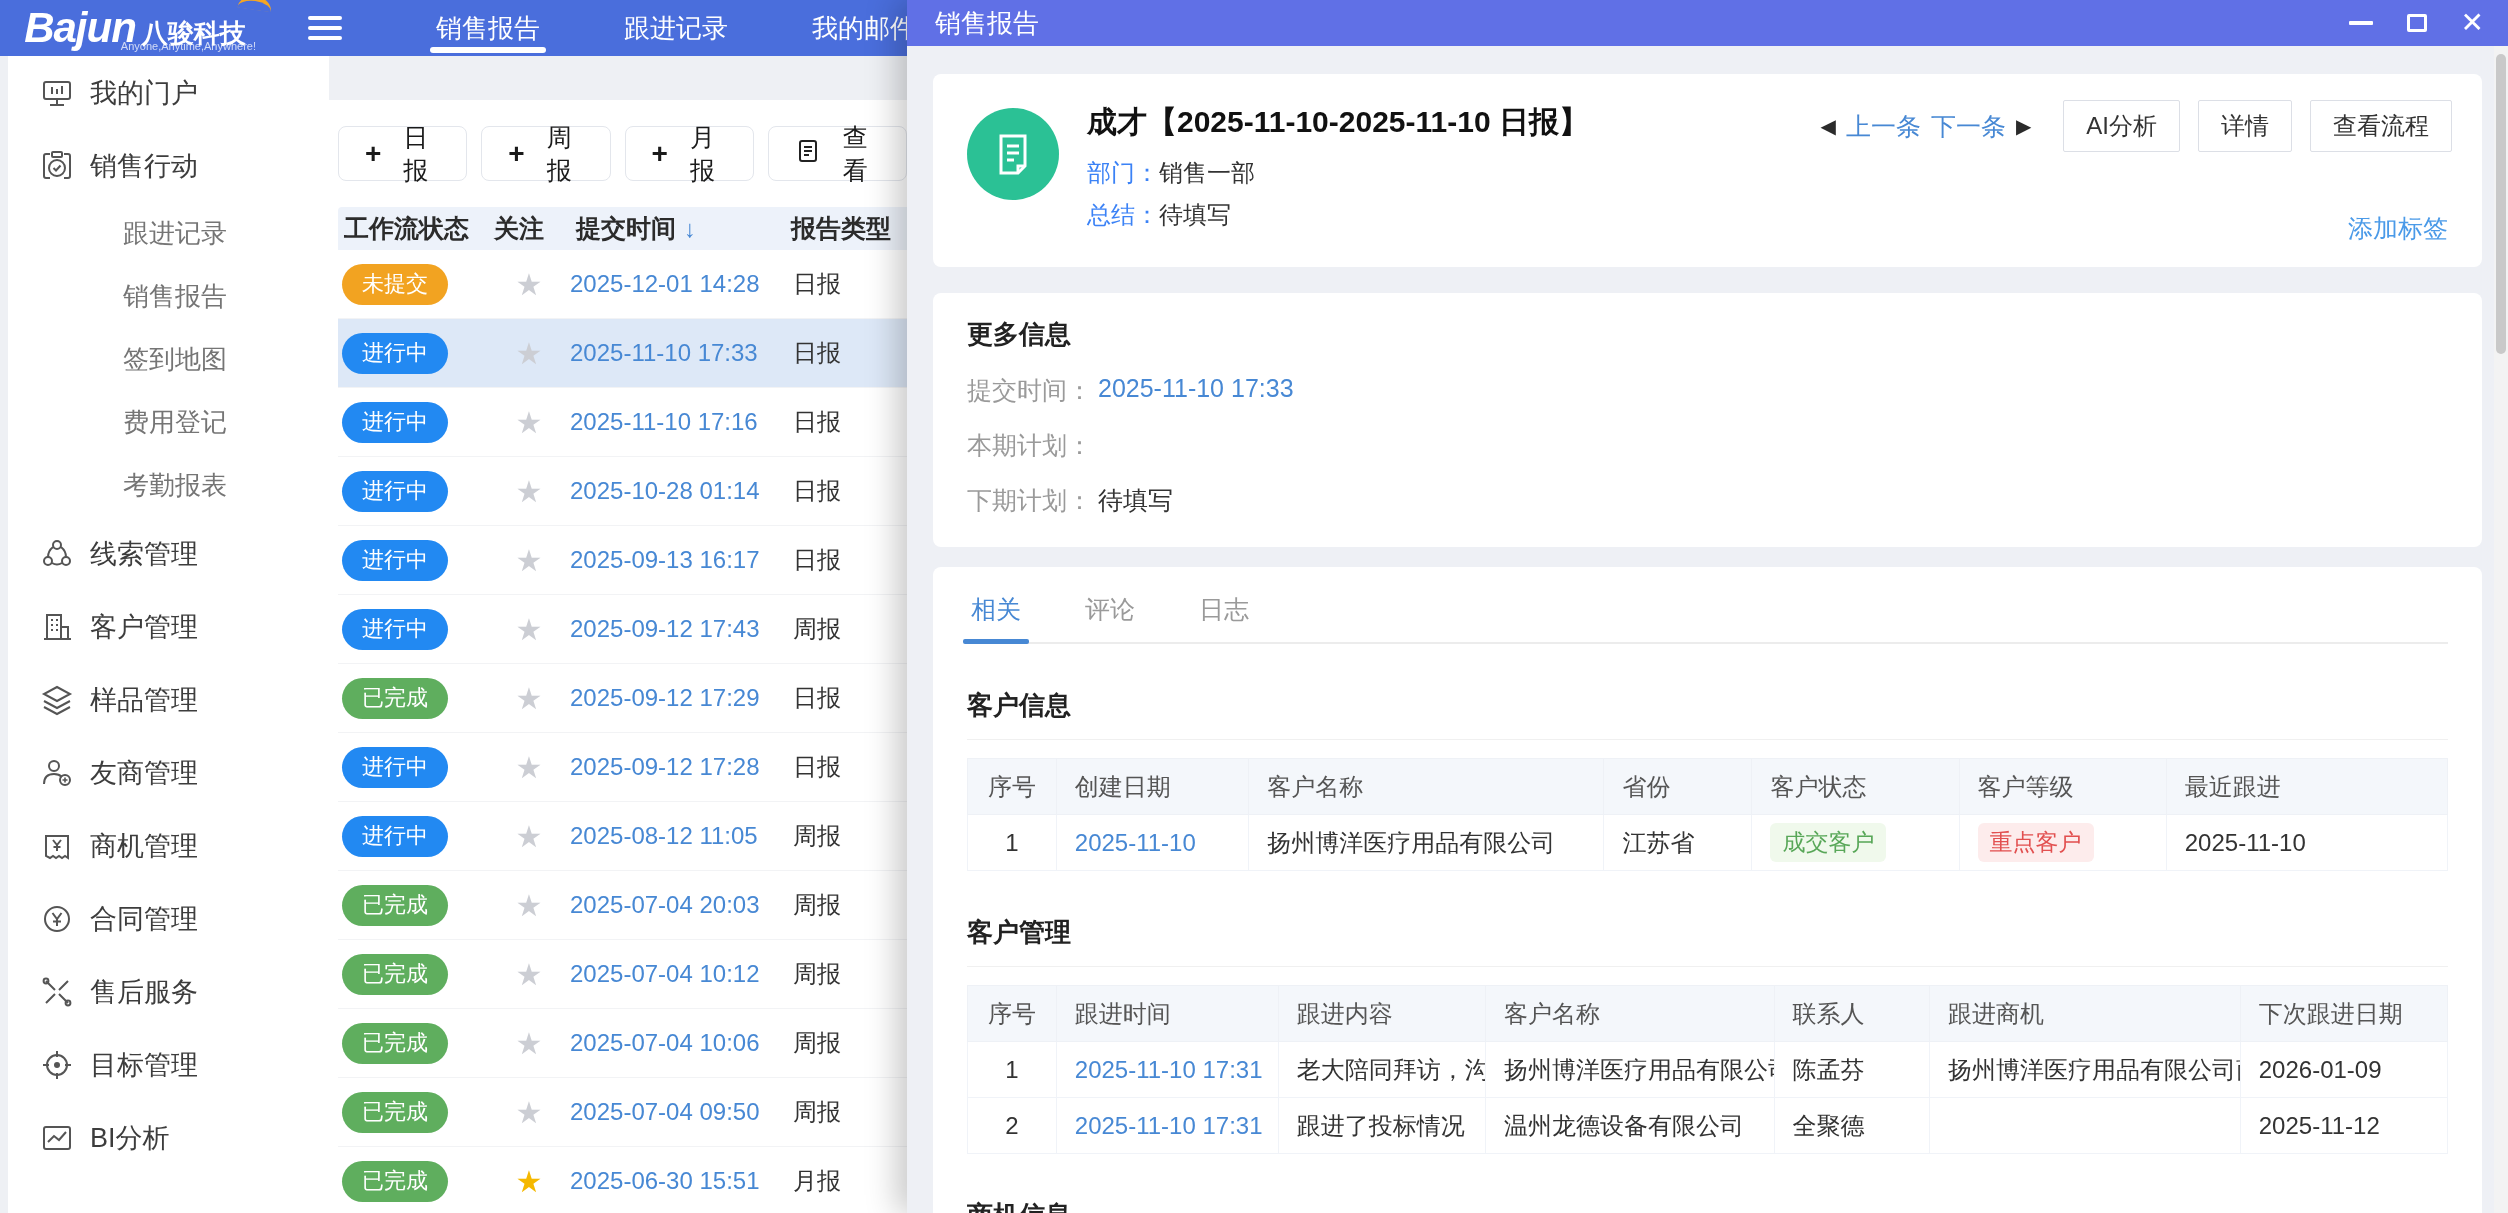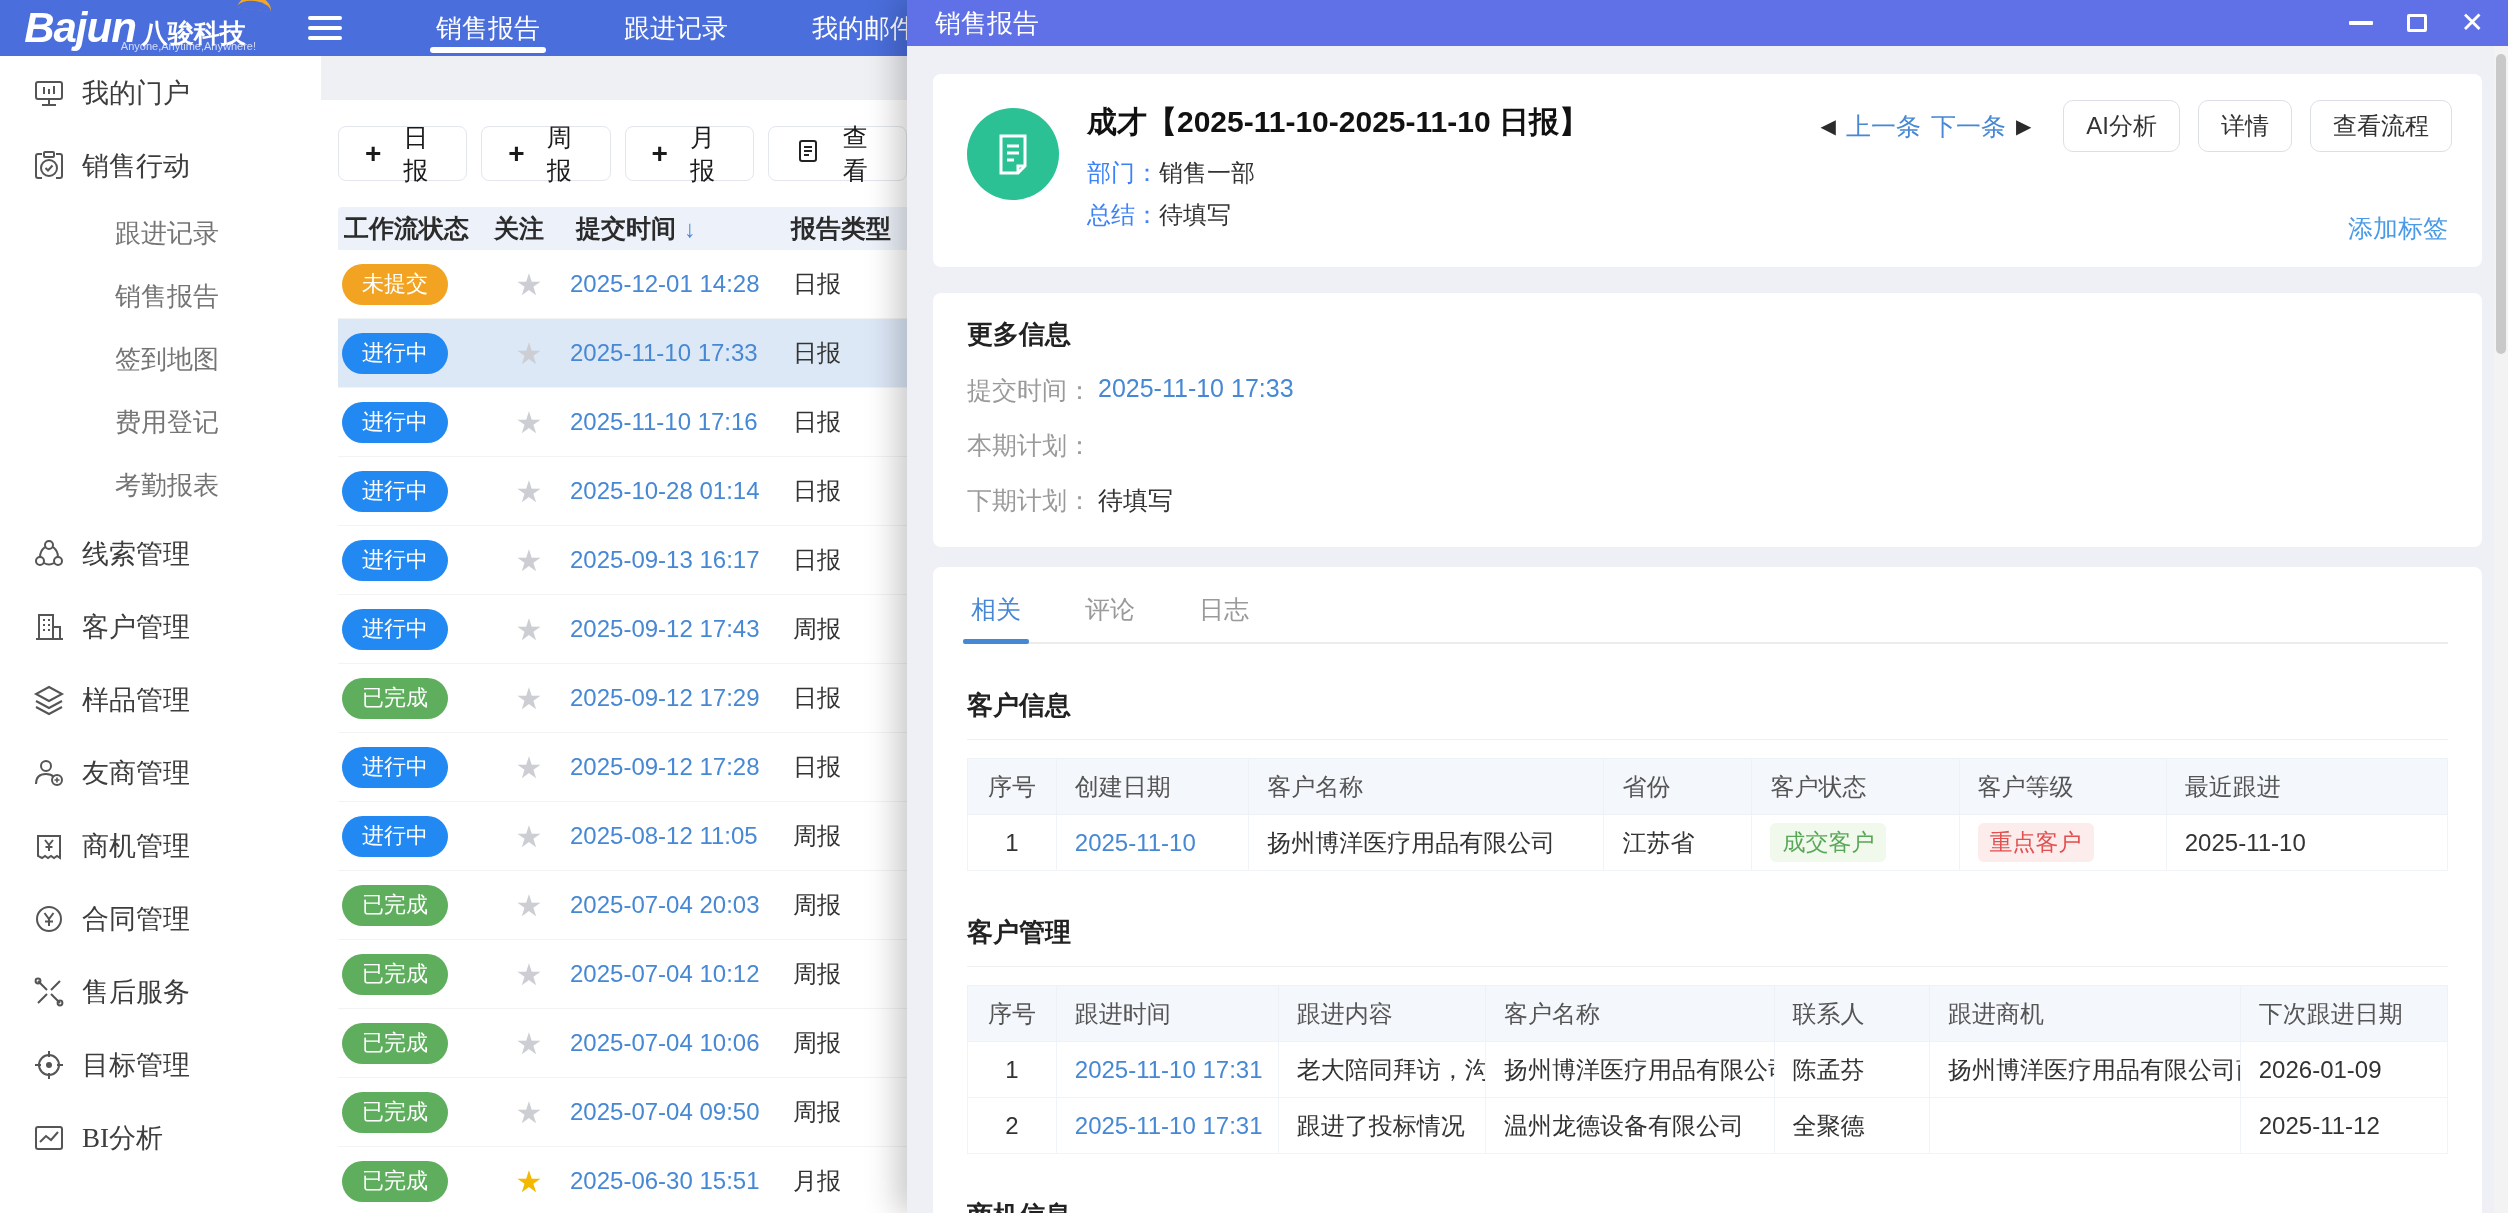--- a/index.html
+++ b/index.html
@@ -16,21 +16,21 @@
   .logo-arc { position:absolute; top:-4px; right:-2px; width:34px; height:14px; border-top:5px solid #f5a623; border-radius:50%/100% 100% 0 0; transform:rotate(8deg); }
   .logo-cn { color:#fff; font-size:26px; font-weight:bold; }
   .logo-tag { position:absolute; bottom:4px; right:14px; color:rgba(255,255,255,.75); font-size:11px; }
   .hamburger { width:70px; display:flex; flex-direction:column; justify-content:center; align-items:center; gap:6px; cursor:pointer; margin-left:20px; }
   .hamburger i { display:block; width:34px; height:4px; background:#fff; border-radius:2px; }
   .nav-tabs { display:flex; align-items:stretch; margin-left:34px; }
   .nav-tab { position:relative; display:flex; align-items:center; padding:0 42px; color:#fff; font-size:26px; cursor:pointer; }
   .nav-tab.active::after { content:""; position:absolute; left:36px; right:36px; bottom:3px; height:6px; background:#fff; border-radius:3px; }
 
   
-  .sidebar { position:absolute; top:56px; left:0; width:321px; bottom:0; background:#fff; overflow:hidden; z-index:1;font-family:Liberation Serif, serif; }
+  .sidebar { position:absolute; top:56px; left:8px; width:321px; bottom:0; background:#fff; overflow:hidden; z-index:1; }
   .side-item { display:flex; align-items:center; height:73px; padding-left:32px; color:#3d3d3d; font-size:27px; cursor:pointer; }
   .side-item .ic { width:34px; height:34px; margin-right:16px; color:#555; flex:0 0 34px; }
   .side-item .ic svg { width:34px; height:34px; display:block; }
   .side-sub { display:flex; align-items:center; height:63px; padding-left:115px; color:#757575; font-size:26px; cursor:pointer; }
 
   
   .content { position:absolute; top:56px; left:270px; right:0; bottom:0; background:#eef0f4; }
   .list-card { position:absolute; left:42px; top:44px; width:745px; height:1200px; background:#fff; border-radius:10px; padding:26px 0 0 26px; }
   .toolbar { display:flex; gap:14px; margin-bottom:26px; }
   .tbtn { display:flex; align-items:center; gap:10px; height:55px; padding:0 26px; background:#fff; border:1px solid #e3e6ec; border-radius:8px; font-size:25px; color:#1a1a1a; cursor:pointer; }
@@ -74,21 +74,21 @@
   .doc-ic svg { width:48px; height:48px; }
   .hc-texts { margin-left:28px; flex:1; }
   .hc-title { font-size:30px; font-weight:bold; color:#111; margin-bottom:14px; }
   .hc-line { font-size:24px; margin-bottom:10px; }
   .hc-line .lab { color:#3b82f6; }
   .hc-line .val { color:#333; }
   .hc-actions { position:absolute; top:26px; right:30px; display:flex; align-items:center; gap:18px; }
   .pn-nav { display:flex; align-items:center; gap:10px; font-size:25px; margin-right:14px; }
   .pn-arrow { color:#2b2b2b; font-size:20px; cursor:pointer; }
   .pn-link { color:#4788d4; cursor:pointer; }
-  .abtn { height:52px; padding:0 22px; background:#fff; border:1px solid #dcdfe6; border-radius:10px; font-size:24px; color:#333; display:flex; align-items:center; cursor:pointer; }
+  .abtn { height:52px; padding:0 22px; background:#fff; border:1px solid #dcdfe6; border-radius:2px; font-size:24px; color:#333; display:flex; align-items:center; cursor:pointer; }
   .add-tag { position:absolute; right:34px; bottom:22px; color:#4a9ae8; font-size:25px; cursor:pointer; }
 
   .more-card { margin-top:26px; padding:24px 34px 30px 34px; }
   .sec-title { font-size:26px; font-weight:bold; color:#222; }
   .more-row { display:flex; margin-top:22px; font-size:25px; }
   .more-lab { color:#9a9a9a; white-space:nowrap; }
   .more-val { color:#333; margin-left:6px; }
   .more-val.link { color:#4788d4; cursor:pointer; }
 
   .rel-card { margin-top:20px; padding:20px 34px 60px 34px; min-height:760px; }

